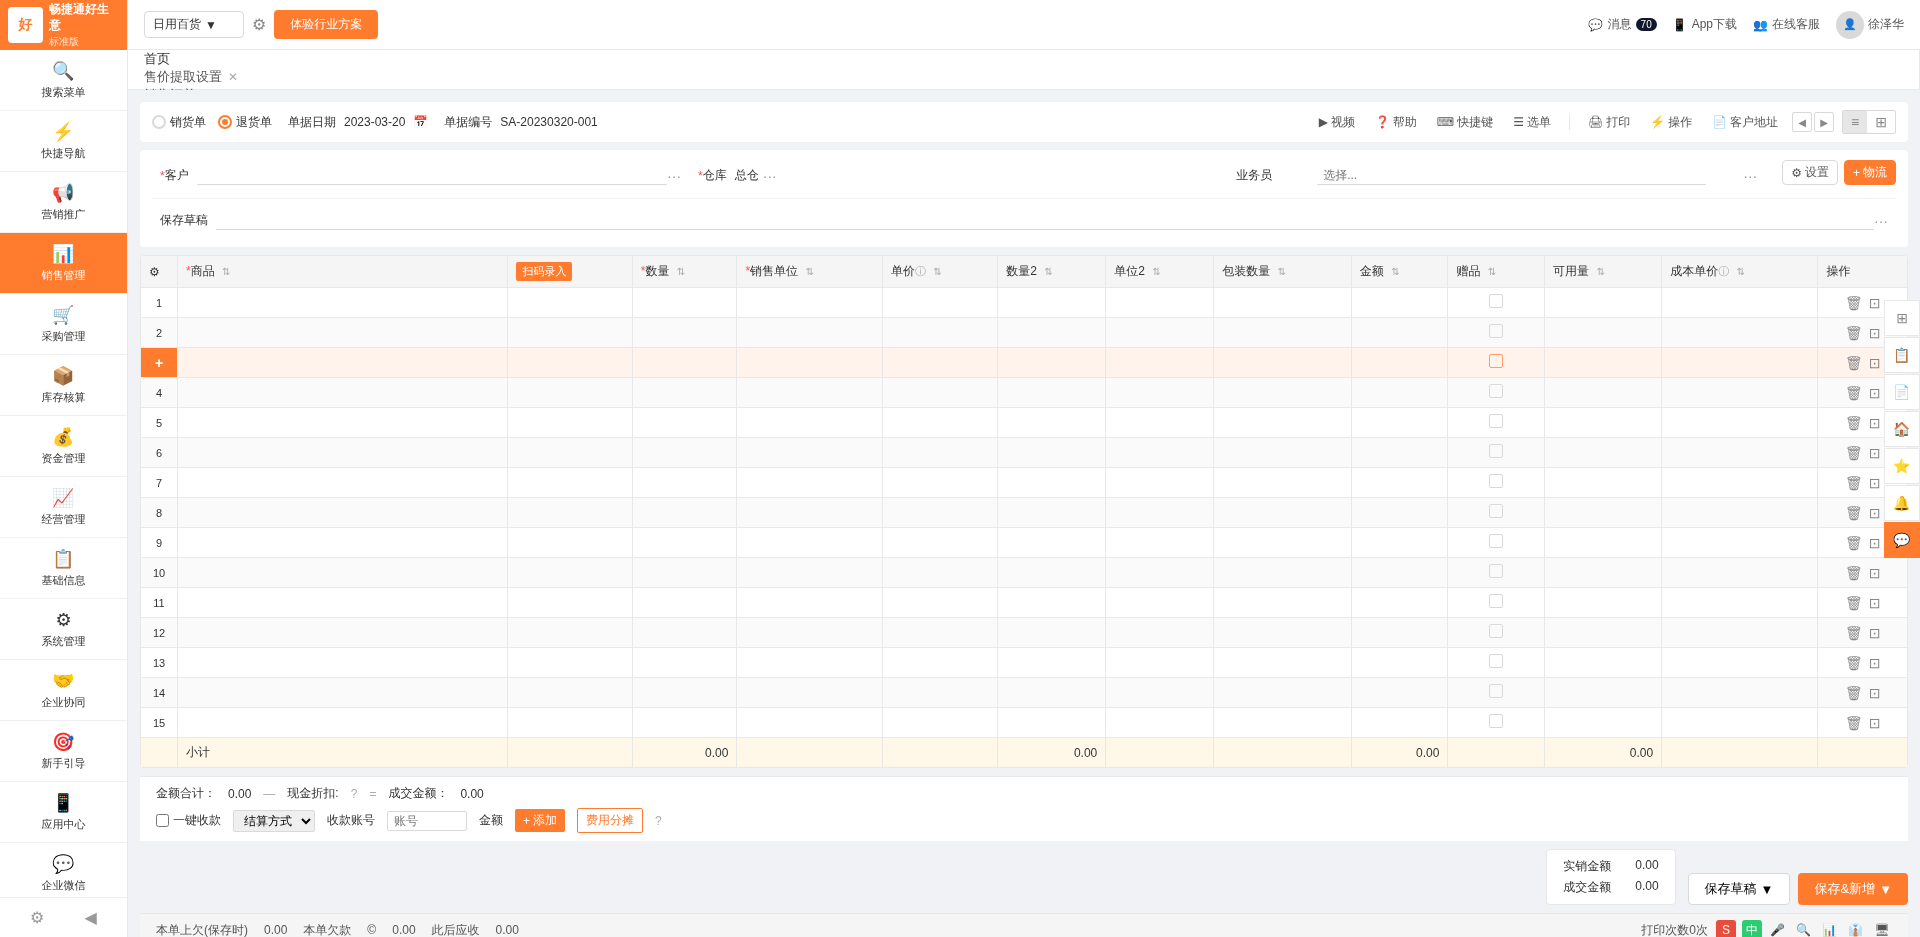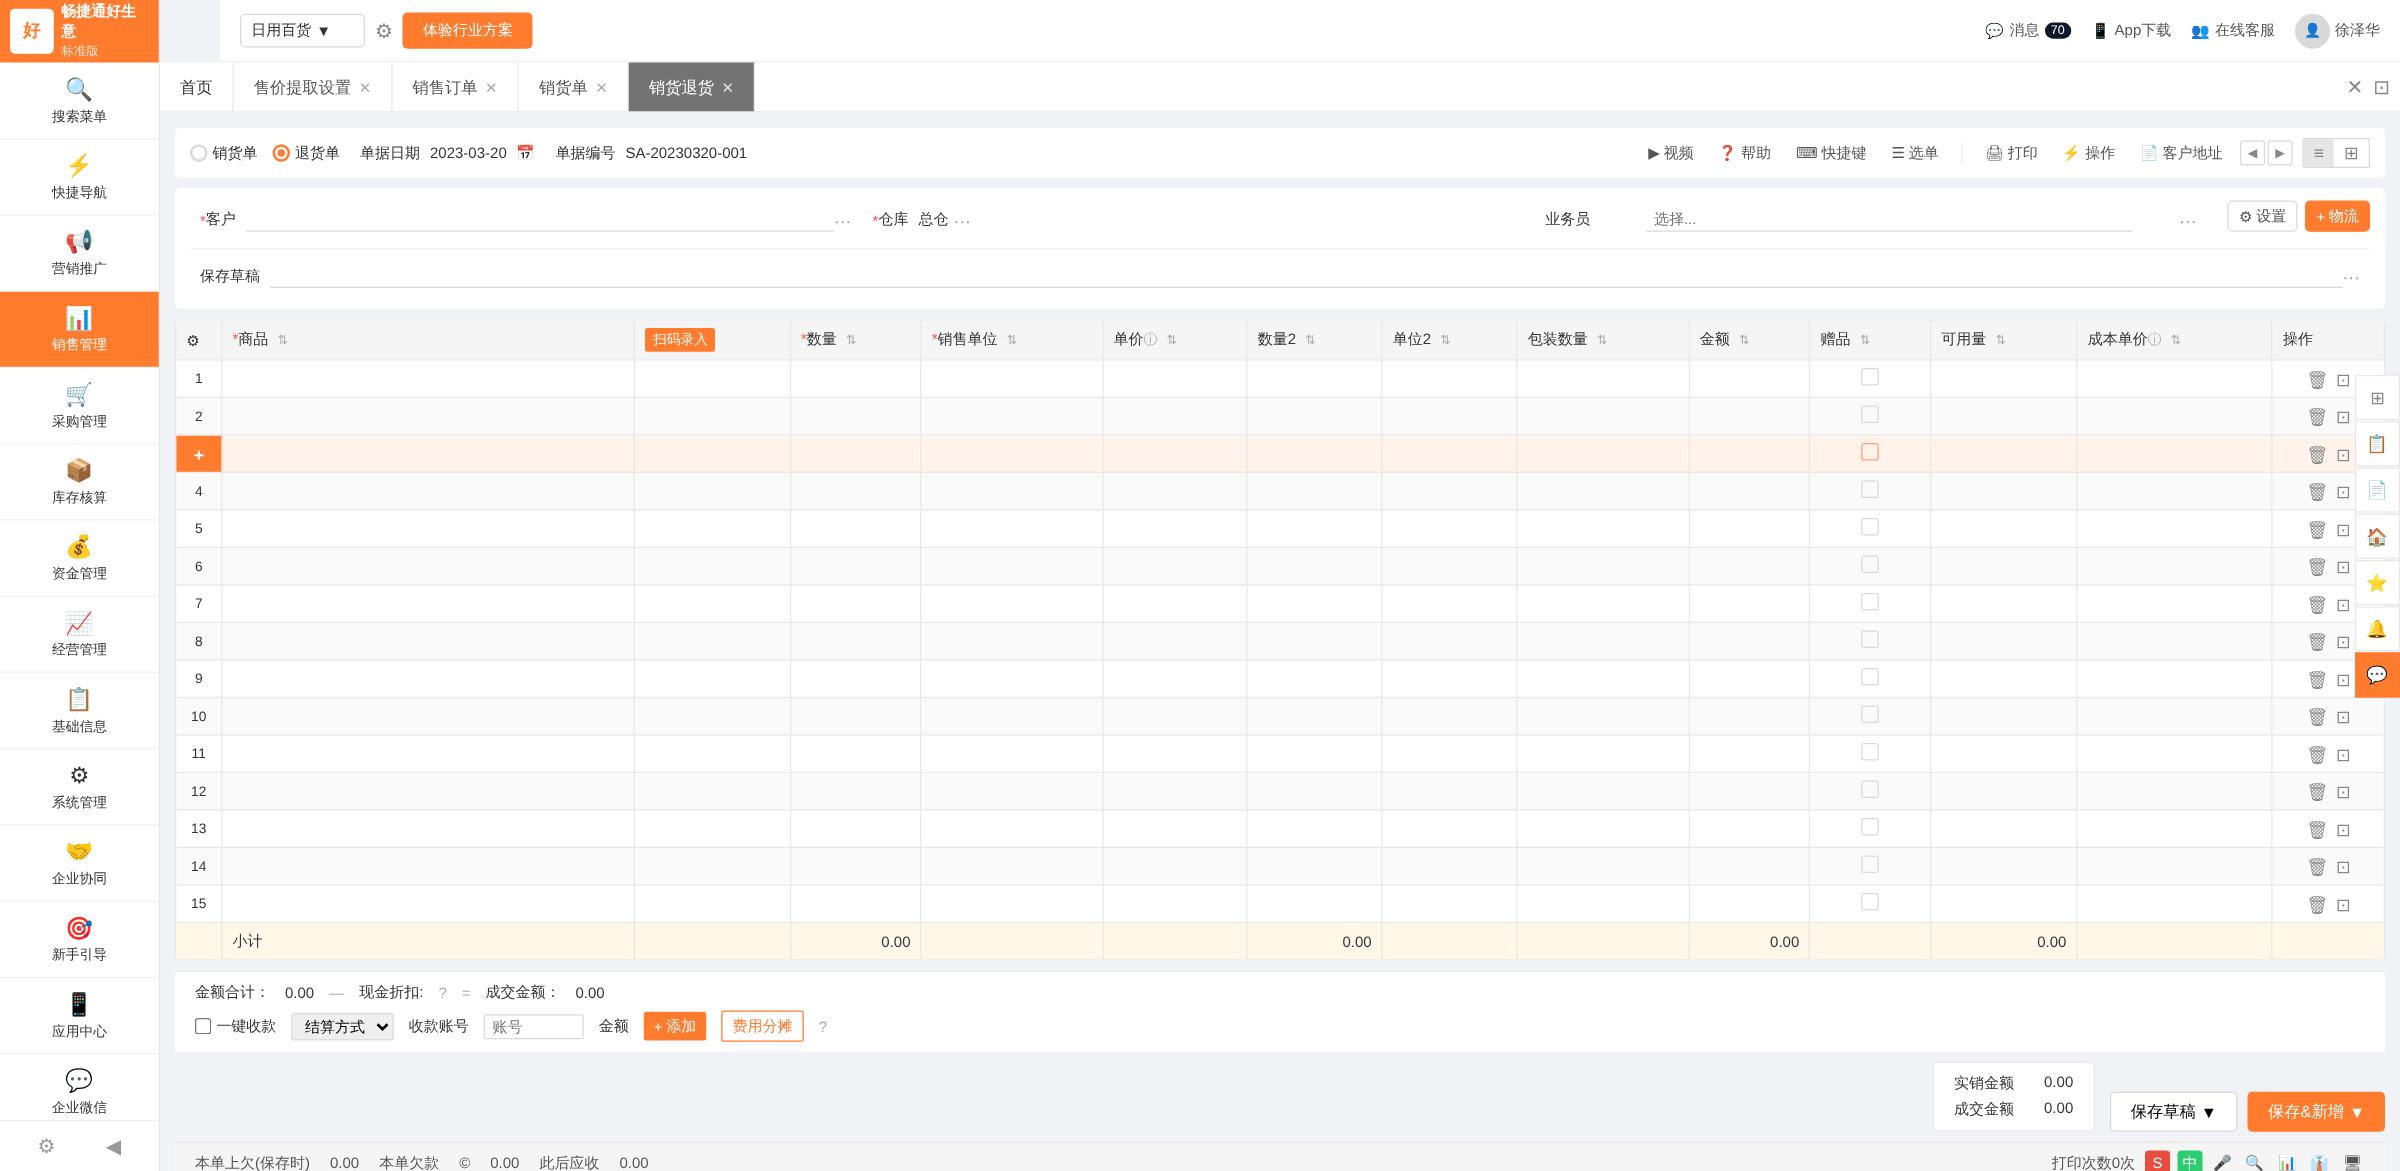--- a/index.html
+++ b/index.html
@@ -16,32 +16,32 @@
     .sidebar-item .icon { font-size: 18px; }
     .sidebar-item .label { font-size: 11px; text-align: center; }
     .sidebar-item.active .label { color: #fff; }
     .sidebar-bottom { padding: 10px; display: flex; justify-content: space-around; border-top: 1px solid #eee; }
     .sidebar-bottom-btn { color: #999; cursor: pointer; font-size: 16px; }
 
     
     .main { flex: 1; display: flex; flex-direction: column; overflow: hidden; }
 
     
-    .topbar { height: 50px; background: #fff; display: flex; align-items: center; padding: 0 16px; border-bottom: 1px solid #e8e8e8; gap: 12px; margin-left: 48px; }
+    .topbar { height: 50px; background: #fff; display: flex; align-items: center; padding: 0 16px; border-bottom: 1px solid #e8e8e8; gap: 12px; }
     .topbar-left { display: flex; align-items: center; gap: 8px; flex: 1; }
     .breadcrumb-select { border: 1px solid #d9d9d9; border-radius: 4px; padding: 4px 8px; font-size: 12px; display: flex; align-items: center; gap: 4px; cursor: pointer; min-width: 100px; }
     .topbar-btn-orange { background: #ff7b2e; color: #fff; border: none; border-radius: 4px; padding: 6px 16px; cursor: pointer; font-size: 12px; }
     .topbar-right { display: flex; align-items: center; gap: 16px; }
     .topbar-right-item { display: flex; align-items: center; gap: 4px; cursor: pointer; color: #555; font-size: 12px; }
     .badge { background: #0f172a; color: #fff; border-radius: 10px; font-size: 10px; padding: 1px 5px; min-width: 18px; text-align: center; }
     .avatar { width: 28px; height: 28px; border-radius: 50%; background: #d9d9d9; display: flex; align-items: center; justify-content: center; font-size: 11px; }
     .gear-btn { font-size: 16px; color: #888; cursor: pointer; }
 
     
-    .tabbar { height: 40px; background: #fff; display: flex; align-items: stretch; border-bottom: 1px solid #e8e8e8; }
+    .tabbar { height: 40px; background: #fff; display: flex; align-items: stretch; border-bottom: 1px solid #e8e8e8; flex-direction: column; }
     .tab { display: flex; align-items: center; padding: 0 16px; gap: 6px; cursor: pointer; border-right: 1px solid #e8e8e8; font-size: 13px; color: #555; white-space: nowrap; }
     .tab.active { background: #737373; color: #fff; }
     .tab.active .tab-close { color: rgba(255,255,255,0.8); }
     .tab.home { color: #333; }
     .tab-close { font-size: 12px; color: #aaa; cursor: pointer; }
     .tab-end-btns { margin-left: auto; display: flex; align-items: center; padding: 0 8px; gap: 8px; }
     .tab-end-btn { font-size: 16px; color: #888; cursor: pointer; }
     .radio-group { display: flex; align-items: center; gap: 12px; }
     .radio-item { display: flex; align-items: center; gap: 4px; cursor: pointer; font-size: 12px; }
     .radio-dot { width: 14px; height: 14px; border-radius: 50%; border: 2px solid #d9d9d9; display: flex; align-items: center; justify-content: center; }

